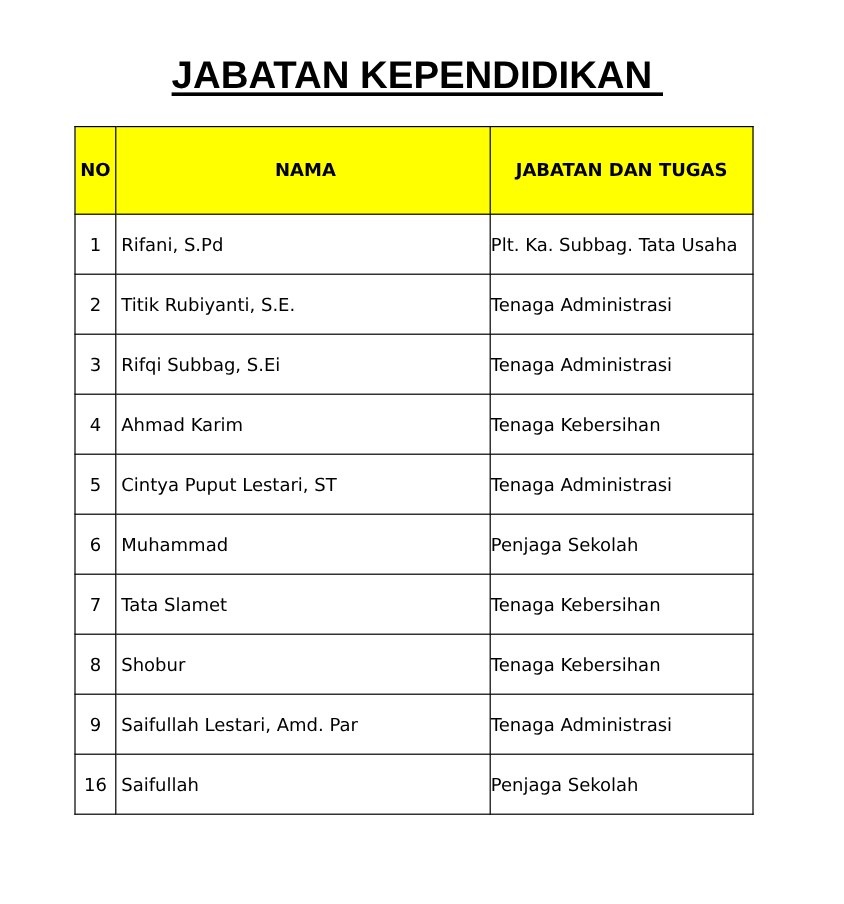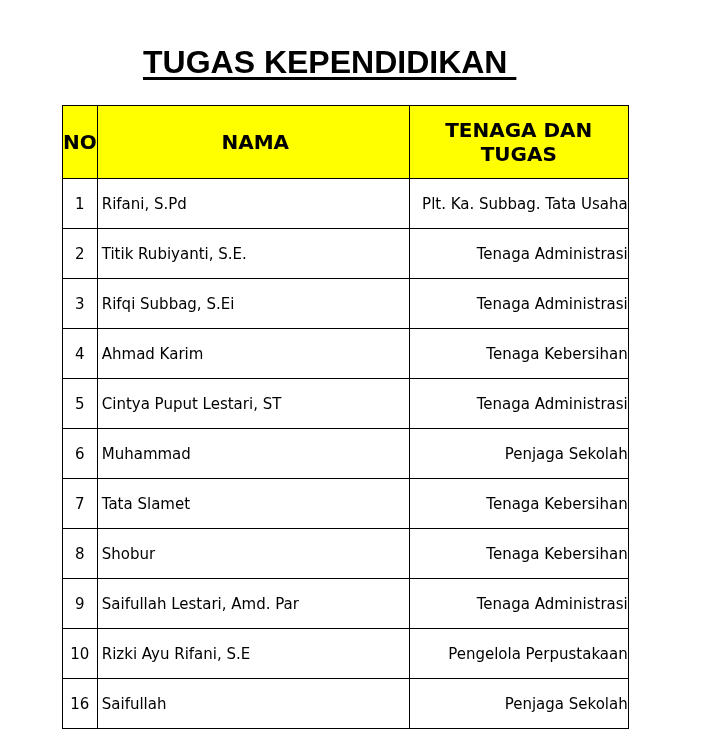--- a/index.html
+++ b/index.html
@@ -11,39 +11,39 @@
     text-underline-offset: 4px; white-space: pre; letter-spacing: 0px;
   }
   table.staff {
     position: absolute; left: 62px; top: 105px;
     border-collapse: collapse; table-layout: fixed;
   }
   table.staff td, table.staff th {
     border: 1.5px solid #000; padding: 0; font-size: 15px; font-weight: normal;
   }
   table.staff th {
-    background: #ffff00; height: 72px; font-weight: bold; text-align: center; font-size: 20px;
+    background: #ffff00; height: 72px; font-weight: bold; text-align: center; font-size: 15px;
   }
   table.staff td { height: 49px; }
   .col-no { width: 33px; text-align: center; }
   .col-nama { width: 307px; text-align: left; padding-left: 4px !important; margin-left: 32px; }
-  .col-jab { width: 218px; text-align: right; }
+  .col-jab { width: 218px; text-align: left; }
   th.col-no { font-size: 16px; }
 </style>
 </head>
 <body>
 
-<div class="title">TUGAS KEPENDIDIKAN </div>
+<div class="title">JABATAN KEPENDIDIKAN </div>
 
 <table class="staff">
   <thead>
     <tr>
       <th class="col-no">NO</th>
       <th class="col-nama" style="text-align:center;padding-left:0">NAMA</th>
-      <th class="col-jab">TENAGA DAN TUGAS</th>
+      <th class="col-jab">JABATAN DAN TUGAS</th>
     </tr>
   </thead>
   <tbody>
     <tr>
       <td class="col-no">1</td>
       <td class="col-nama">Rifani, S.Pd</td>
       <td class="col-jab">Plt. Ka. Subbag. Tata Usaha</td>
     </tr>
     <tr>
       <td class="col-no">2</td>
@@ -79,23 +79,18 @@
       <td class="col-no">8</td>
       <td class="col-nama">Shobur</td>
       <td class="col-jab">Tenaga Kebersihan</td>
     </tr>
     <tr>
       <td class="col-no">9</td>
       <td class="col-nama">Saifullah Lestari, Amd. Par</td>
       <td class="col-jab">Tenaga Administrasi</td>
     </tr>
     <tr>
-      <td class="col-no">10</td>
-      <td class="col-nama">Rizki Ayu Rifani, S.E</td>
-      <td class="col-jab">Pengelola Perpustakaan</td>
-    </tr>
-    <tr>
       <td class="col-no">16</td>
       <td class="col-nama">Saifullah</td>
       <td class="col-jab">Penjaga Sekolah</td>
     </tr>
   </tbody>
 </table>
 
 </body></html>

